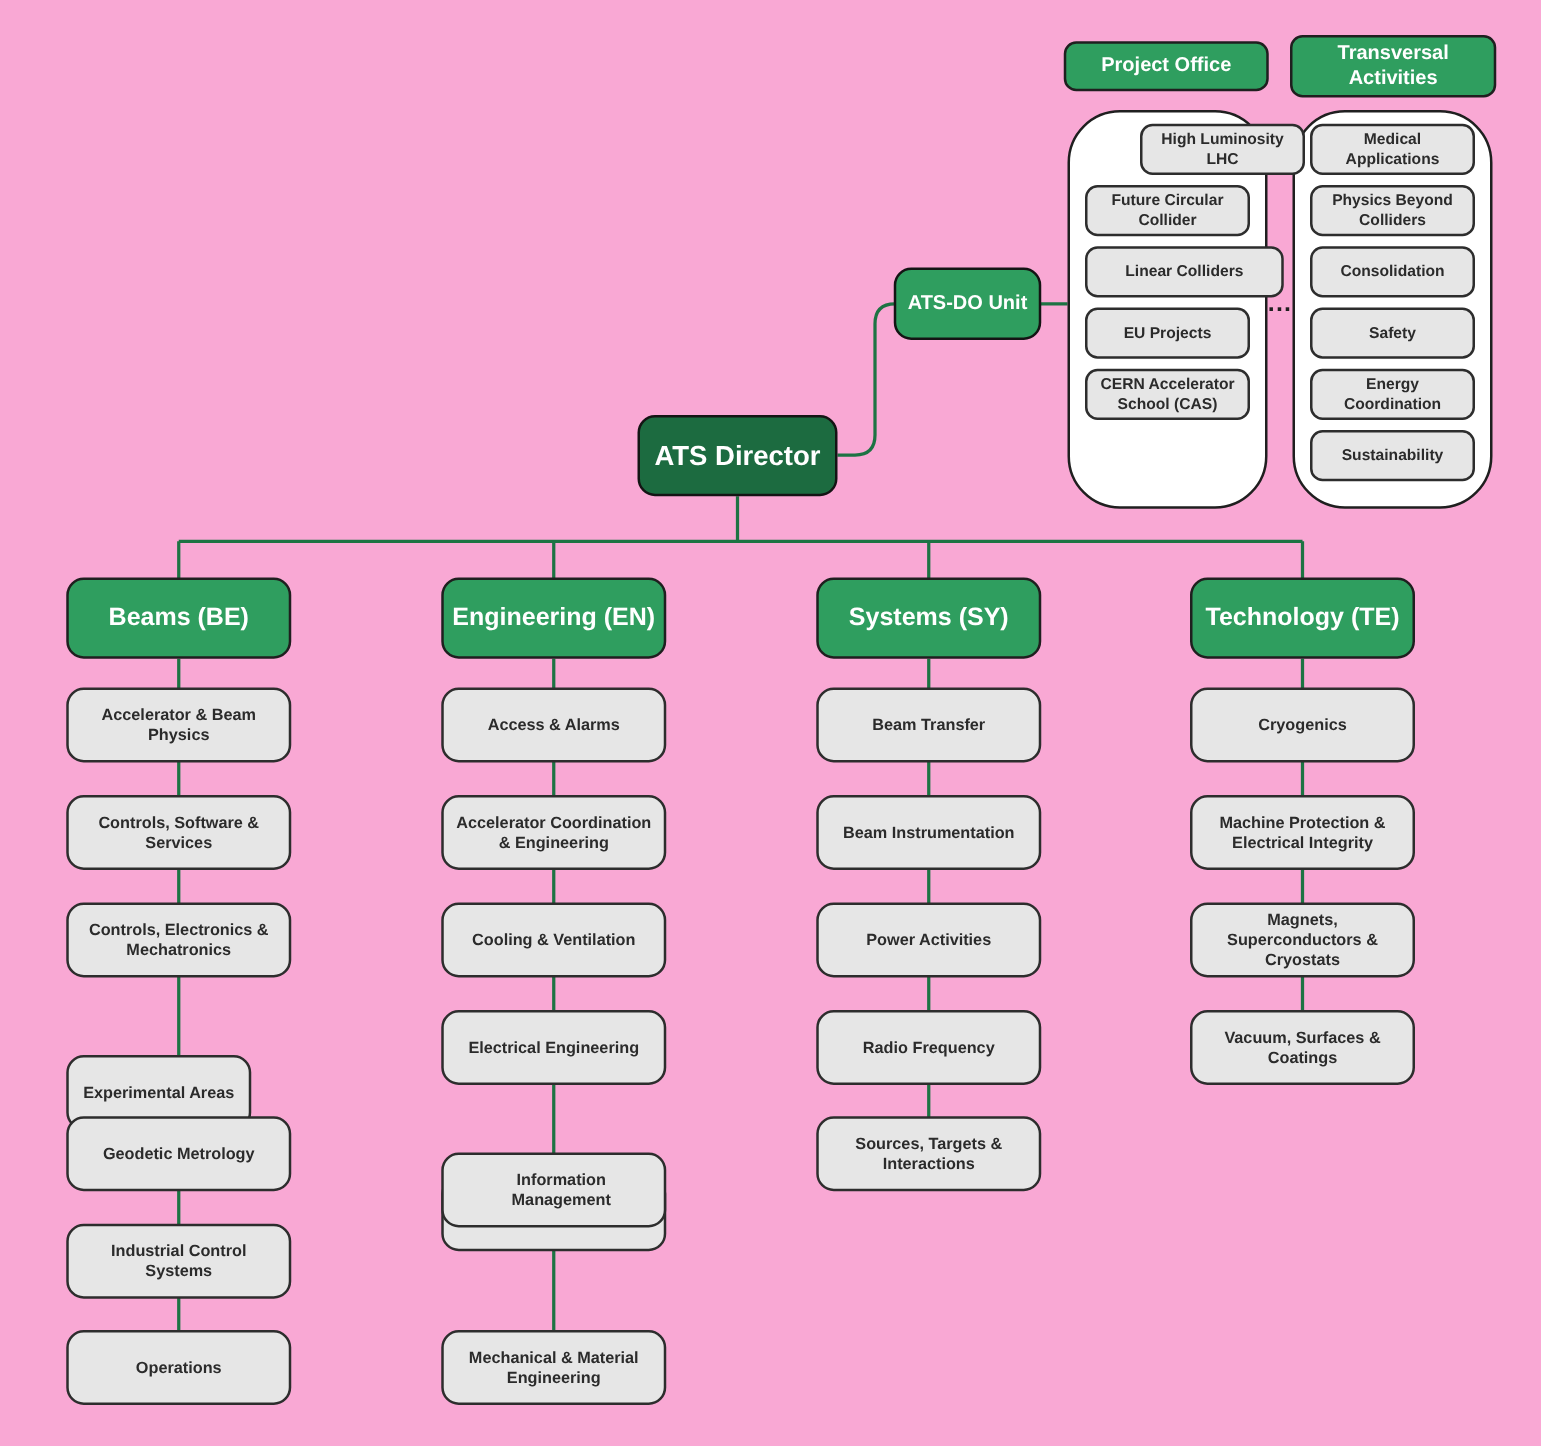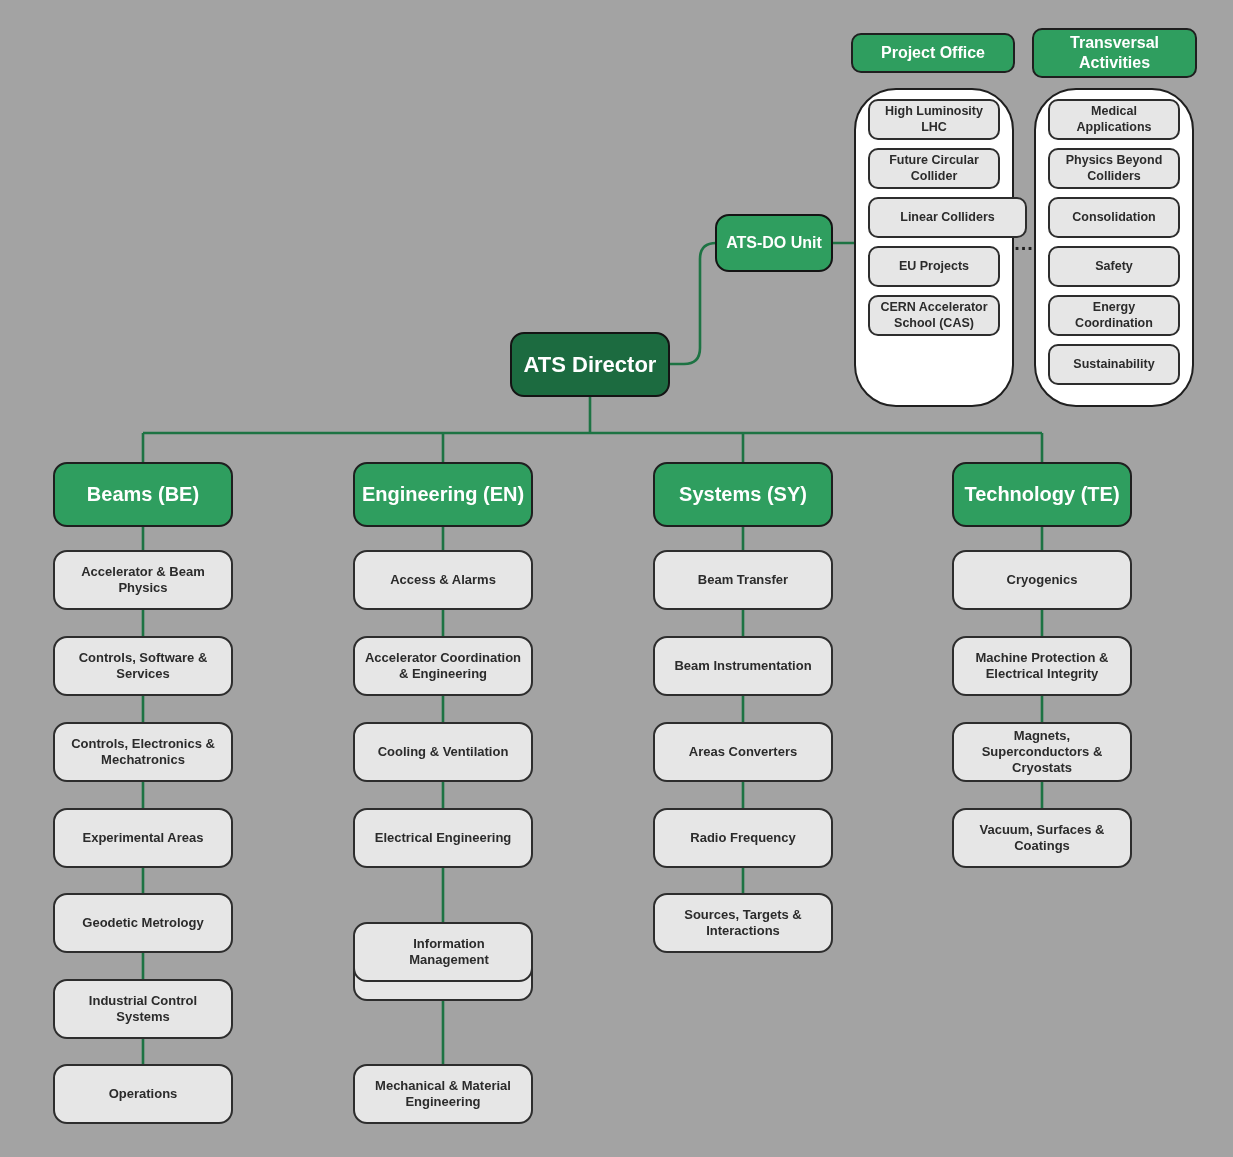--- a/index.html
+++ b/index.html
@@ -6,21 +6,21 @@
     --primary-green:#2f9e5f;
     --dark-green:#1c6b40;
     --connector-green:#1d7343;
     --node-gray:#e6e6e6;
     --node-border:#2d2d2d;
     --text-dark:#2b2b2b;
     --text-white:#ffffff;
   }
   html,body{margin:0;padding:0;background:#ffffff;}
   .canvas{
-    position:relative;width:1233px;height:1157px;background:#a3a3a3;
+    position:relative;width:1233px;height:1157px;background:#f9a8d4;
     font-family:"Liberation Sans",sans-serif;overflow:hidden;
   }
   .connectors{position:absolute;left:0;top:0;z-index:0;}
   .conn{fill:none;stroke:var(--connector-green);stroke-width:2.6;}
   .node{
     position:absolute;box-sizing:border-box;z-index:2;
     display:flex;align-items:center;justify-content:center;text-align:center;
     font-weight:700;line-height:1.25;
   }
   .green-head{
@@ -73,21 +73,21 @@
     <path class="conn" d="M 743 527 L 743 905"></path>
     <path class="conn" d="M 1042 527 L 1042 820"></path>
   </svg>
 
   <div class="node green-head" style="left:851px;top:33px;width:164px;height:40px;">Project Office</div>
   <div class="node green-head" style="left:1032px;top:28px;width:165px;height:50px;">Transversal Activities</div>
 
   <div class="panel" style="left:854px;top:88px;width:160px;height:319px;"></div>
   <div class="panel" style="left:1034px;top:88px;width:160px;height:319px;"></div>
 
-  <div class="node panel-item" style="left:868px;top:99px;width:132px;height:41px;">High Luminosity LHC</div>
+  <div class="node panel-item" style="left:912px;top:99px;width:132px;height:41px;">High Luminosity LHC</div>
   <div class="node panel-item" style="left:868px;top:148px;width:132px;height:41px;">Future Circular Collider</div>
   <div class="node panel-item" style="left:868px;top:197px;width:159px;height:41px;">Linear Colliders</div>
   <div class="node panel-item" style="left:868px;top:246px;width:132px;height:41px;">EU Projects</div>
   <div class="node panel-item" style="left:868px;top:295px;width:132px;height:41px;">CERN Accelerator School (CAS)</div>
 
   <div class="node panel-item" style="left:1048px;top:99px;width:132px;height:41px;">Medical Applications</div>
   <div class="node panel-item" style="left:1048px;top:148px;width:132px;height:41px;">Physics Beyond Colliders</div>
   <div class="node panel-item" style="left:1048px;top:197px;width:132px;height:41px;">Consolidation</div>
   <div class="node panel-item" style="left:1048px;top:246px;width:132px;height:41px;">Safety</div>
   <div class="node panel-item" style="left:1048px;top:295px;width:132px;height:41px;">Energy Coordination</div>
@@ -99,36 +99,36 @@
   <div class="node dir" style="left:510px;top:332px;width:160px;height:65px;">ATS Director</div>
 
   <div class="node dept-head" style="left:53px;top:462px;width:180px;height:65px;">Beams (BE)</div>
   <div class="node dept-head" style="left:353px;top:462px;width:180px;height:65px;">Engineering (EN)</div>
   <div class="node dept-head" style="left:653px;top:462px;width:180px;height:65px;">Systems (SY)</div>
   <div class="node dept-head" style="left:952px;top:462px;width:180px;height:65px;">Technology (TE)</div>
 
   <div class="node dept-item" style="left:53px;top:550px;width:180px;height:60px;">Accelerator &amp; Beam Physics</div>
   <div class="node dept-item" style="left:53px;top:636px;width:180px;height:60px;">Controls, Software &amp; Services</div>
   <div class="node dept-item" style="left:53px;top:722px;width:180px;height:60px;">Controls, Electronics &amp; Mechatronics</div>
-  <div class="node dept-item" style="left:53px;top:808px;width:180px;height:60px;">Experimental Areas</div>
+  <div class="node dept-item" style="left:53px;top:844px;width:148px;height:60px;">Experimental Areas</div>
   <div class="node dept-item" style="left:53px;top:893px;width:180px;height:60px;">Geodetic Metrology</div>
   <div class="node dept-item" style="left:53px;top:979px;width:180px;height:60px;">Industrial Control Systems</div>
   <div class="node dept-item" style="left:53px;top:1064px;width:180px;height:60px;">Operations</div>
 
   <div class="node dept-item" style="left:353px;top:550px;width:180px;height:60px;">Access &amp; Alarms</div>
   <div class="node dept-item" style="left:353px;top:636px;width:180px;height:60px;">Accelerator Coordination &amp; Engineering</div>
   <div class="node dept-item" style="left:353px;top:722px;width:180px;height:60px;">Cooling &amp; Ventilation</div>
   <div class="node dept-item" style="left:353px;top:808px;width:180px;height:60px;">Electrical Engineering</div>
   <div class="node dept-item" style="left:353px;top:893px;width:180px;height:60px;margin-top:48px;">Handling Engineering</div>
   <div class="node dept-item" style="left:353px;top:922px;width:180px;height:60px;padding-left:20px;">Information Management</div>
   <div class="node dept-item" style="left:353px;top:1064px;width:180px;height:60px;">Mechanical &amp; Material Engineering</div>
 
   <div class="node dept-item" style="left:653px;top:550px;width:180px;height:60px;">Beam Transfer</div>
   <div class="node dept-item" style="left:653px;top:636px;width:180px;height:60px;">Beam Instrumentation</div>
-  <div class="node dept-item" style="left:653px;top:722px;width:180px;height:60px;">Areas Converters</div>
+  <div class="node dept-item" style="left:653px;top:722px;width:180px;height:60px;">Power Activities</div>
   <div class="node dept-item" style="left:653px;top:808px;width:180px;height:60px;">Radio Frequency</div>
   <div class="node dept-item" style="left:653px;top:893px;width:180px;height:60px;">Sources, Targets &amp; Interactions</div>
 
   <div class="node dept-item" style="left:952px;top:550px;width:180px;height:60px;">Cryogenics</div>
   <div class="node dept-item" style="left:952px;top:636px;width:180px;height:60px;">Machine Protection &amp; Electrical Integrity</div>
   <div class="node dept-item" style="left:952px;top:722px;width:180px;height:60px;">Magnets, Superconductors &amp; Cryostats</div>
   <div class="node dept-item" style="left:952px;top:808px;width:180px;height:60px;">Vacuum, Surfaces &amp; Coatings</div>
 
 </div>
 

